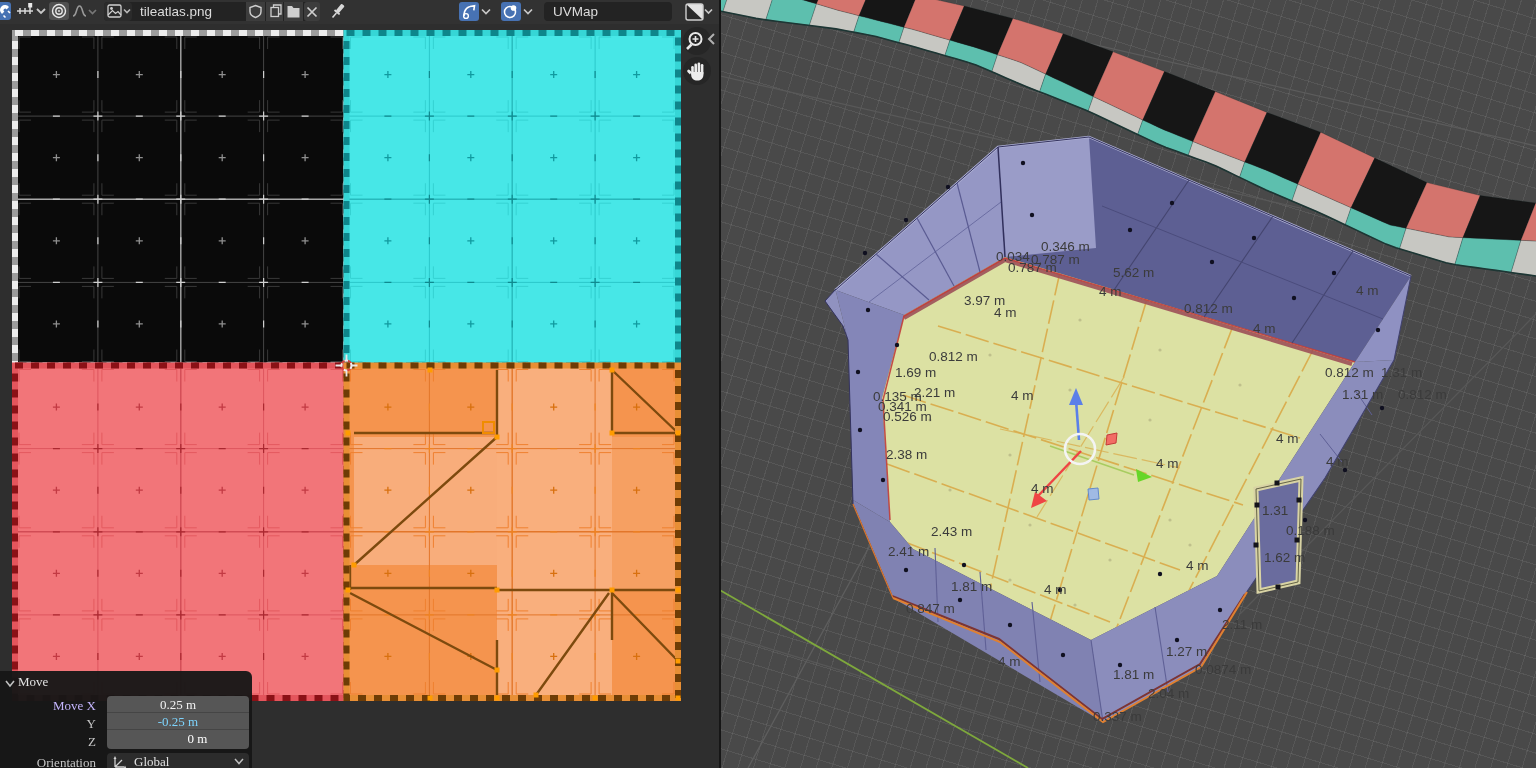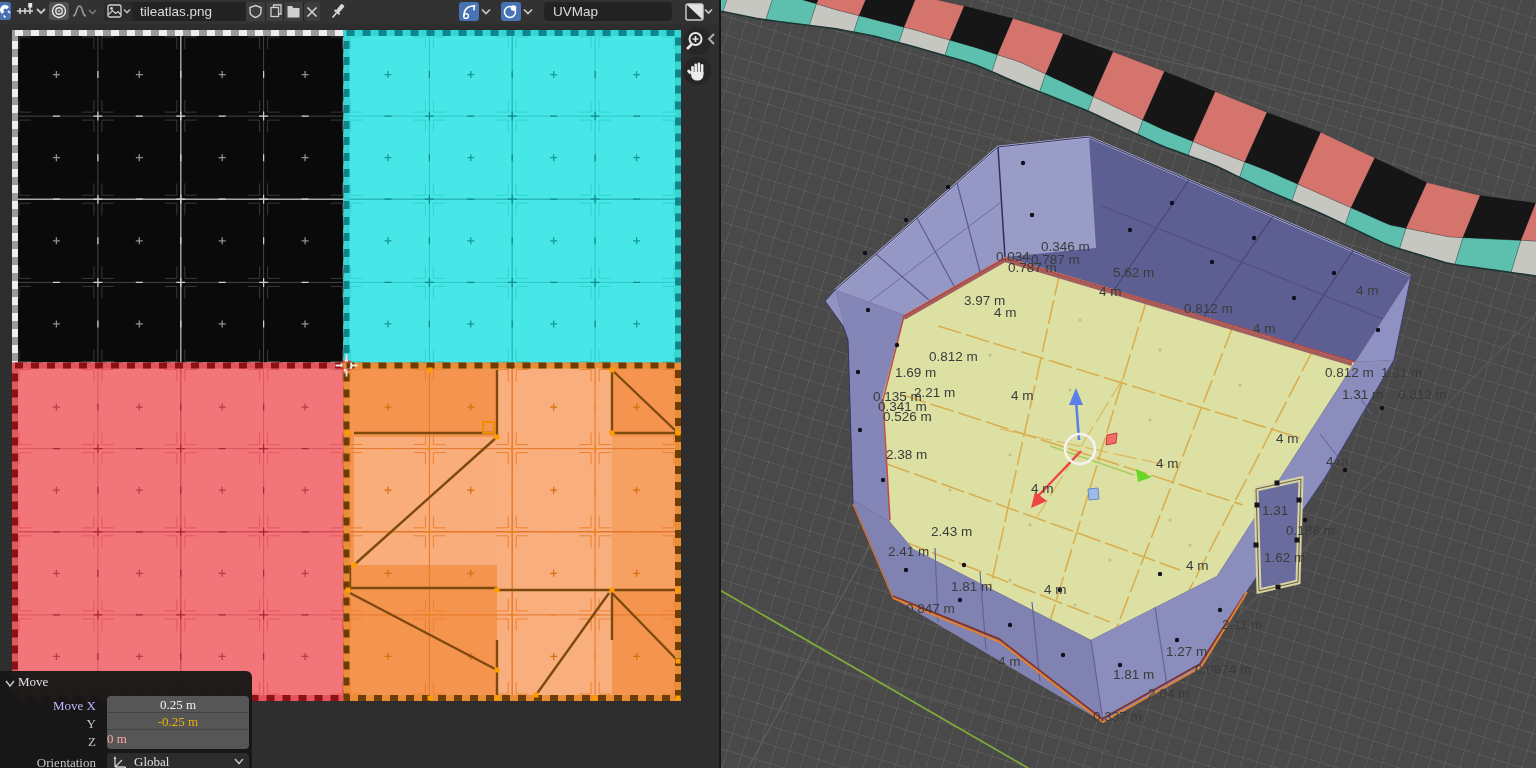--- a/index.html
+++ b/index.html
@@ -395,22 +395,22 @@
 <div style="position:absolute;left:18px;top:3px;font-size:13px;color:#e2e2e2;">Move</div>
 <svg width="14" height="14" style="position:absolute;left:3px;top:6px">
       <path d="M3 4 l4 5 4-5" stroke="#c0c0c0" stroke-width="1.6" fill="none"></path>
     </svg>
 <div style="position:absolute;right:156px;top:27px;font-size:13px;color:#c4b5fd;">Move X</div>
 <div style="position:absolute;right:156px;top:45px;font-size:13px;color:#c6c6c6;">Y</div>
 <div style="position:absolute;right:156px;top:63px;font-size:13px;color:#c6c6c6;">Z</div>
 <div style="position:absolute;right:156px;top:84px;font-size:13px;color:#c6c6c6;">Orientation</div>
 <div style="position:absolute;left:107px;top:25px;width:142px;height:53px;background:#565656;border-radius:4px;overflow:hidden;">
 <div style="height:17px;border-bottom:1px solid #454545;text-align:center;font-size:13px;color:#f1f1f1;line-height:17px;">0.25 m</div>
-<div style="height:17px;border-bottom:1px solid #454545;text-align:center;font-size:13px;color:#eab308;line-height:17px;">-0.25 m</div>
-<div style="height:17px;font-size:13px;color:#fca5a5;line-height:17px;">0 m</div>
+<div style="height:17px;border-bottom:1px solid #454545;text-align:center;font-size:13px;color:#7dd3fc;line-height:17px;">-0.25 m</div>
+<div style="height:17px;text-align:center;font-size:13px;color:#ffffff;line-height:17px;margin-left:39px;">0 m</div>
 </div>
 <div style="position:absolute;left:107px;top:82px;width:142px;height:18px;background:#2c2c2c;border-radius:4px;">
 <svg width="16" height="16" style="position:absolute;left:5px;top:1px">
         <path d="M3 13 L3 4 M3 13 L12 13 M3 13 L10 6" stroke="#d0d0d0" stroke-width="1.3" fill="none"></path>
         <path d="M3 2 l-1.5 3 h3 Z M13 11.5 l1.5 3 h-3 Z" fill="#d0d0d0"></path>
       </svg>
 <span style="position:absolute;left:27px;top:1px;font-size:13px;color:#e2e2e2;line-height:16px;">Global</span>
 <svg width="12" height="12" style="position:absolute;right:4px;top:3px">
         <path d="M2 3 l4 4.5 4-4.5" stroke="#c0c0c0" stroke-width="1.5" fill="none"></path>
       </svg>

